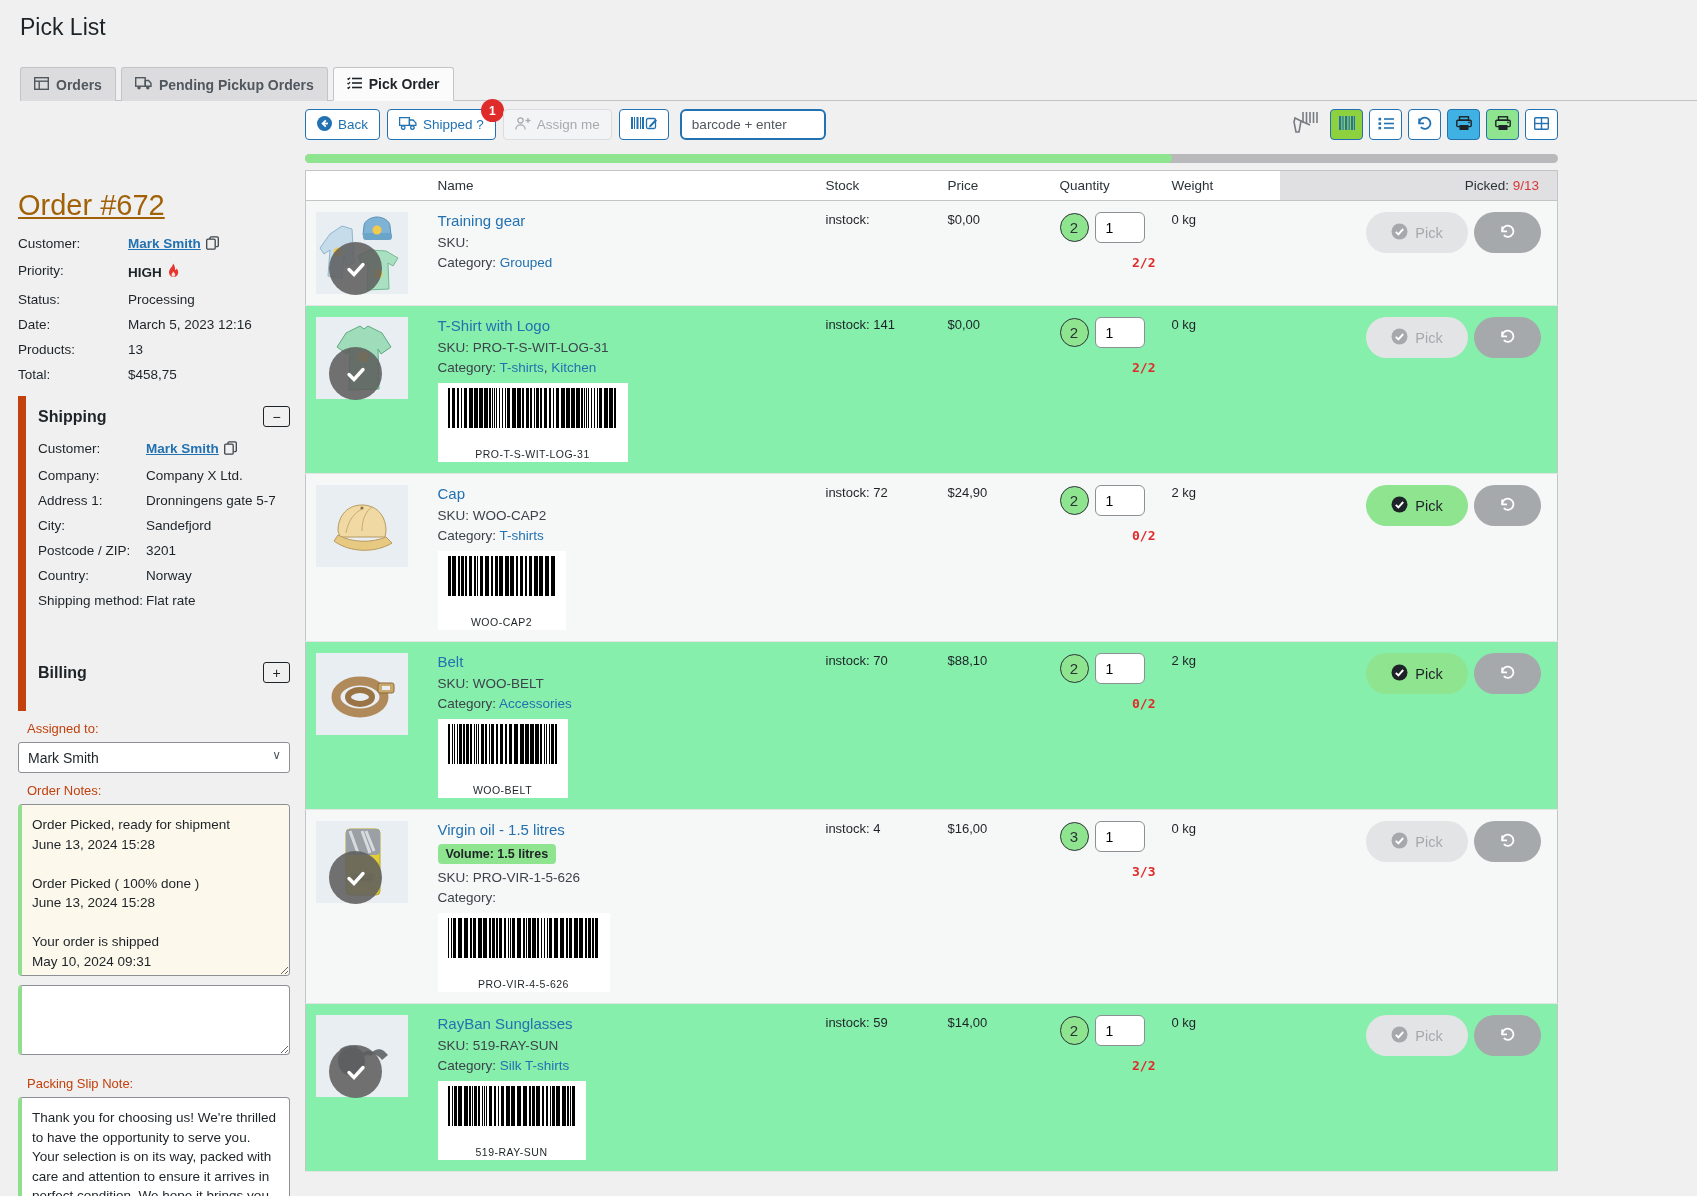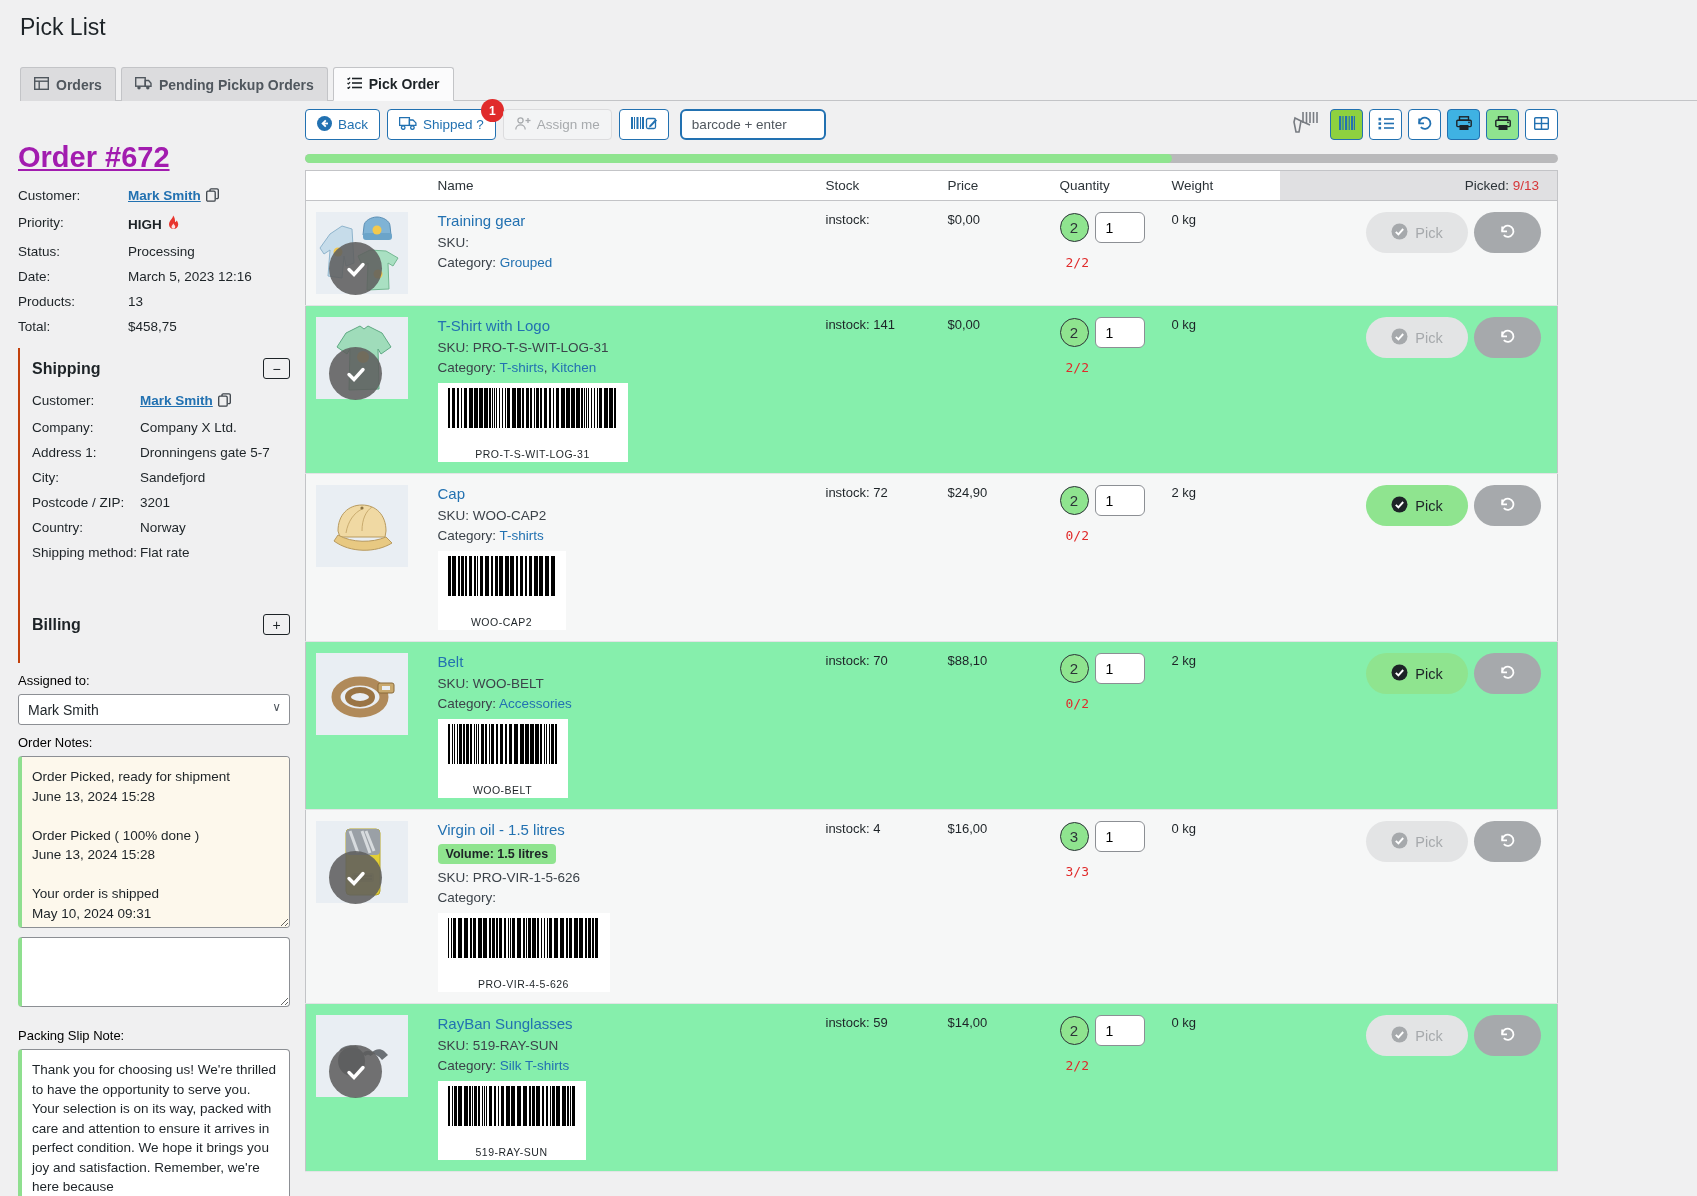--- a/index.html
+++ b/index.html
@@ -17,33 +17,33 @@
     font-size:14px; font-weight:700; color:#50575e; cursor:pointer;
     border-radius:3px 3px 0 0; margin-bottom:-1px;
   }
   .tab.active { background:#fbfbfc; color:#1d2327; border-bottom:1px solid #fbfbfc; }
   .tab svg { flex:none; }
   
   .layout { display:flex; align-items:flex-start; padding:0 139px 0 18px; }
   .sidebar { width:272px; flex:none; padding-top:40px; }
   .main { flex:1; min-width:0; margin-left:15px; position:relative; }
   
-  .order-title { font-size:29px; font-weight:700; color:#a21caf; text-decoration:underline; display:inline-block; margin-bottom:14px; cursor:pointer; }
+  .order-title { font-size:29px; font-weight:400; color:#a16207; text-decoration:underline; display:inline-block; margin-bottom:14px; cursor:pointer;margin-top:48px; }
   .kv { display:grid; grid-template-columns:110px 1fr; row-gap:10px; font-size:13.5px; margin-bottom:14px; }
   .kv .k { color:#1d2327; }
   .kv .v { color:#1d2327; }
   a.lnk { color:#2271b1; text-decoration:underline; font-weight:700; cursor:pointer; }
   .copy-ic { display:inline-block; vertical-align:-2px; margin-left:5px; color:#3c434a; cursor:pointer; }
   .flame { display:inline-block; vertical-align:-2px; margin-left:4px; }
-  .green-box { border-left:2px solid #c2410c; padding:6px 0 14px 12px; margin-bottom:10px; }
+  .green-box { border-left:8px solid #c2410c; padding:6px 0 14px 12px; margin-bottom:10px; }
   .sec-head { display:flex; align-items:center; justify-content:space-between; margin:4px 0 14px; }
   .sec-head h3 { font-size:16px; font-weight:700; }
   .sq-btn { width:27px; height:21px; border:1px solid #1d2327; border-radius:3px; background:transparent; font-size:14px; line-height:1; cursor:pointer; color:#1d2327; }
   .kv2 { display:grid; grid-template-columns:108px 1fr; row-gap:10px; font-size:13.5px; }
-  .assigned-label, .notes-label, .slip-label { font-size:13px; color:#000000; margin:10px 0 6px; }
+  .assigned-label, .notes-label, .slip-label { font-size:13px; color:#c2410c; margin:10px 9px 6px; }
   .select-wrap { position:relative; }
   .select-wrap select {
     width:100%; height:31px; border:1px solid #8c8f94; border-radius:3px; background:#fff;
     font-size:14px; padding:0 24px 0 9px; appearance:none; -webkit-appearance:none; color:#1d2327;
     font-family:inherit;
   }
   .select-wrap::after { content:"∨"; position:absolute; right:9px; top:6px; font-size:12px; color:#50575e; pointer-events:none; }
   textarea {
     width:100%; border:1px solid #8c8f94; border-left:4px solid #8fdf8f; border-radius:4px;
     font-family:inherit; font-size:13.5px; color:#1d2327; padding:10px 10px; line-height:1.45;
@@ -95,21 +95,21 @@
   .p-badge { display:inline-block; background:#8fe48f; color:#1d2327; font-size:12.5px; font-weight:700; border-radius:4px; padding:3px 8px; margin:0 0 6px; }
   .p-line { font-size:13.5px; color:#3c434a; margin-bottom:5px; }
   .p-line a { color:#2271b1; text-decoration:none; cursor:pointer; }
   .bc-box { display:inline-block; background:#fff; padding:5px 10px 2px; margin-top:3px; text-align:center; }
   .bc-bars { height:40px; display:flex; align-items:stretch; }
   .bc-bars span { display:inline-block; background:#000; height:100%; }
   .bc-label { font-size:10.5px; color:#1d2327; margin-top:20px; letter-spacing:.5px; }
   .qty-wrap { display:flex; align-items:center; gap:6px; }
   .qty-circle { width:29px; height:29px; flex:none; border-radius:50%; background:#8fe48f; border:1.5px solid #2c3338; color:#2c3338; font-size:15px; display:flex; align-items:center; justify-content:center; }
   .qty-input { width:50px; height:31px; border:1px solid #8c8f94; border-radius:6px; font-size:14px; padding:0 0 0 10px; font-family:inherit; }
-  .fraction { font-family:"DejaVu Sans Mono", monospace; font-weight:400; color:#e02b2b; font-size:13px; margin:12px 0 0 6px; }
+  .fraction { font-family:"DejaVu Sans Mono", monospace; font-weight:700; color:#e02b2b; font-size:13px; margin:12px 0 0 24px;text-align:right; }
   .act-cell { white-space:nowrap; text-align:right; padding-right:16px !important; }
   .pick-btn { display:inline-flex; align-items:center; justify-content:center; gap:7px; width:102px; height:41px; border-radius:21px; border:none; font-size:14.5px; cursor:pointer; font-family:inherit; }
   .pick-btn.on { background:#8fe48f; color:#1d2327; }
   .pick-btn.off { background:#e3e4e5; color:#a6a9ac; cursor:default; }
   .undo-btn { display:inline-flex; align-items:center; justify-content:center; width:67px; height:41px; border-radius:21px; border:none; background:#a6a9ac; color:#fff; margin-left:6px; cursor:pointer; }
   .undo-btn svg { width:17px; height:17px; }
 </style>
 </head>
 <body>
 

